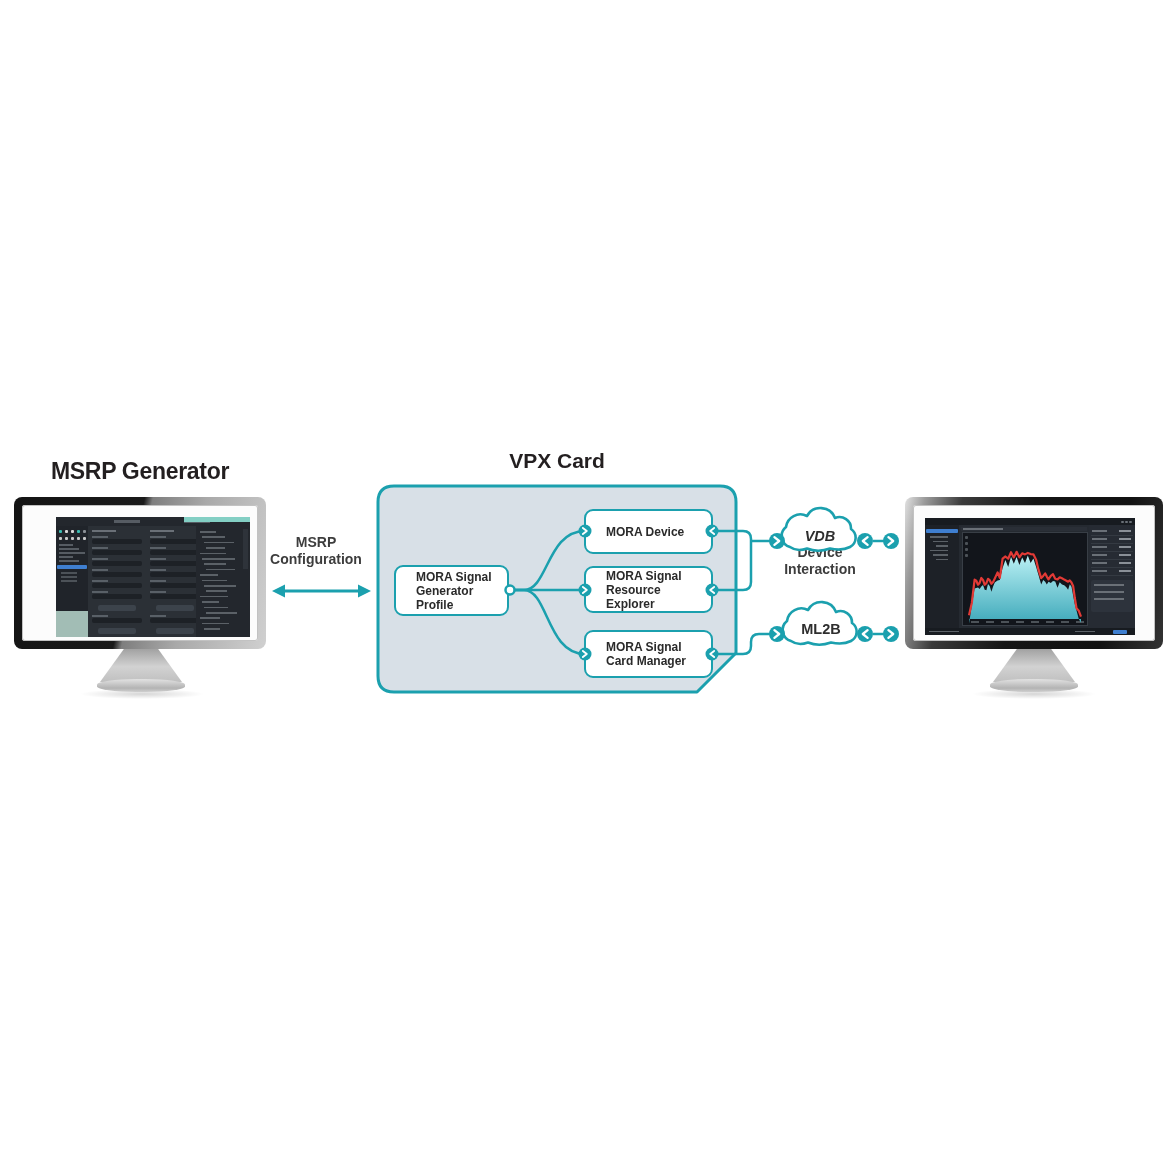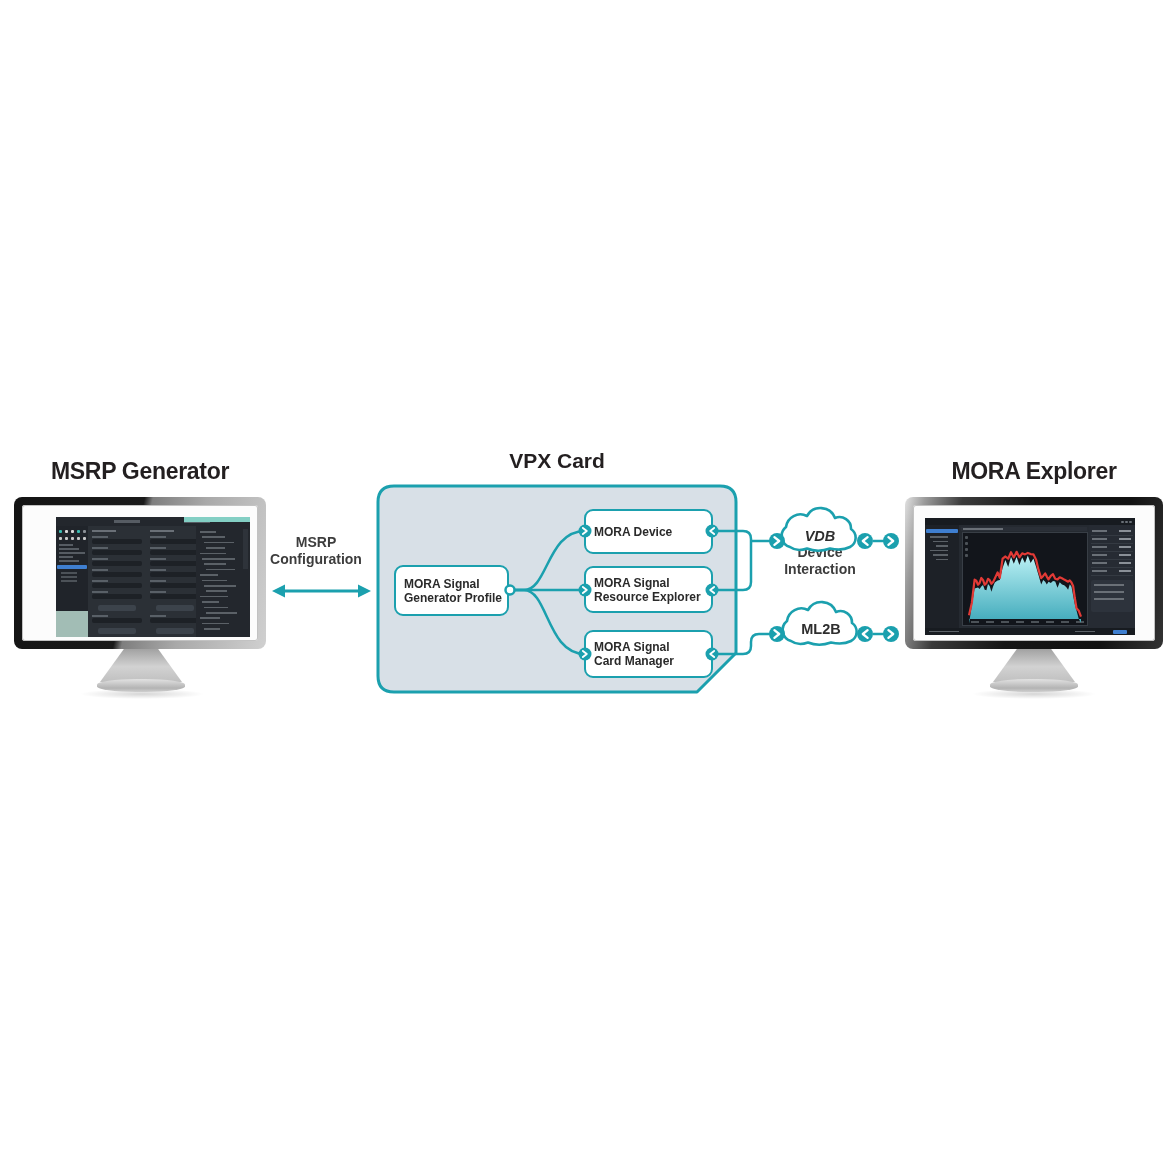--- a/index.html
+++ b/index.html
@@ -6,21 +6,21 @@
   #stage{position:relative;width:1170px;height:1170px;background:#fff;overflow:hidden;
          font-family:"Liberation Sans",sans-serif;}
   .abs{position:absolute;}
   .title{font-weight:bold;font-size:23px;color:#231f20;text-align:center;letter-spacing:-0.3px;}
   .vpx-title{font-weight:bold;font-size:21px;color:#231f20;text-align:center;}
   .region-label{font-weight:bold;font-size:16px;color:#333;}
   .conn-label{font-weight:bold;font-size:14px;color:#3d3d3d;text-align:center;line-height:17px;}
   .cloud-label{font-weight:bold;font-size:14.5px;color:#2e2e2e;text-align:center;}
   .node{position:absolute;background:#fff;border:2.5px solid #1ba0ae;border-radius:9px;
         box-sizing:border-box;display:flex;flex-direction:column;justify-content:center;
-        padding-left:8px;font-weight:bold;font-size:12px;line-height:14px;color:#2a2a2a;z-index:2;}
+        padding-left:20px;font-weight:bold;font-size:12px;line-height:14px;color:#2a2a2a;z-index:2;}
   .monitor-frame{position:absolute;border-radius:8px;padding:8px;box-sizing:border-box;z-index:2;}
   .frame-left{background:linear-gradient(102deg,#141414 0%,#1a1a1a 46%,#7e7e7e 49%,#a9a9a9 68%,#d0d0d0 100%);}
   .frame-right{background:linear-gradient(102deg,#e2e2e2 0%,#9b9b9b 7%,#3a3a3a 20%,#151515 45%,#121212 78%,#333 100%);}
   .screen{position:relative;width:100%;height:100%;background:#fcfcfc;border-radius:3px;
           box-shadow:inset 0 0 0 1px #c2c2c2;overflow:hidden;}
   .stand-neck{position:absolute;clip-path:polygon(30% 0,70% 0,100% 100%,0 100%);
               background:linear-gradient(180deg,#9f9f9f,#d2d2d2 55%,#c0c0c0);z-index:1;}
   .stand-base{position:absolute;border-radius:45%;
               background:linear-gradient(180deg,#e2e2e2,#b3b3b3 70%,#cfcfcf);z-index:1;}
   .stand-shadow{position:absolute;background:radial-gradient(closest-side,rgba(0,0,0,.16),rgba(0,0,0,0));z-index:0;}
@@ -63,21 +63,20 @@
     <g transform="translate(820,534)">
       <path d="M -30 13 A 11.5 11.5 0 0 1 -34 -7 A 14.5 14.5 0 0 1 -13 -18 A 15.5 15.5 0 0 1 15 -16 A 11.5 11.5 0 0 1 31 -5 A 10.5 10.5 0 0 1 30 13 Q 22 17 10 14.5 Q -2 19 -13 14.5 Q -23 18 -30 13 Z" fill="#fff" stroke="#1ba0ae" stroke-width="2.6" stroke-linejoin="round"></path>
     </g>
     <g transform="translate(821,628)">
       <path d="M -30 13 A 11.5 11.5 0 0 1 -34 -7 A 14.5 14.5 0 0 1 -13 -18 A 15.5 15.5 0 0 1 15 -16 A 11.5 11.5 0 0 1 31 -5 A 10.5 10.5 0 0 1 30 13 Q 22 17 10 14.5 Q -2 19 -13 14.5 Q -23 18 -30 13 Z" fill="#fff" stroke="#1ba0ae" stroke-width="2.6" stroke-linejoin="round"></path>
     </g>
   </svg>
 
   <div class="abs vpx-title" style="left:378px;top:449px;width:358px;">VPX Card</div>
   <div class="abs title" style="left:20px;top:458px;width:240px;">MSRP Generator</div>
-  <div class="abs title" style="left:912px;top:458px;width:244px;">MORA Explorer</div>
 
   <div class="abs conn-label" style="left:266px;top:534px;width:100px;">
     <div>MSRP</div>
     <div>Configuration</div>
   </div>
 
   <div class="abs region-label" style="left:396px;top:496px;">MORA Resource</div>
 
   <div class="abs conn-label" style="left:769px;top:544px;width:102px;">
     <div>Device</div>

